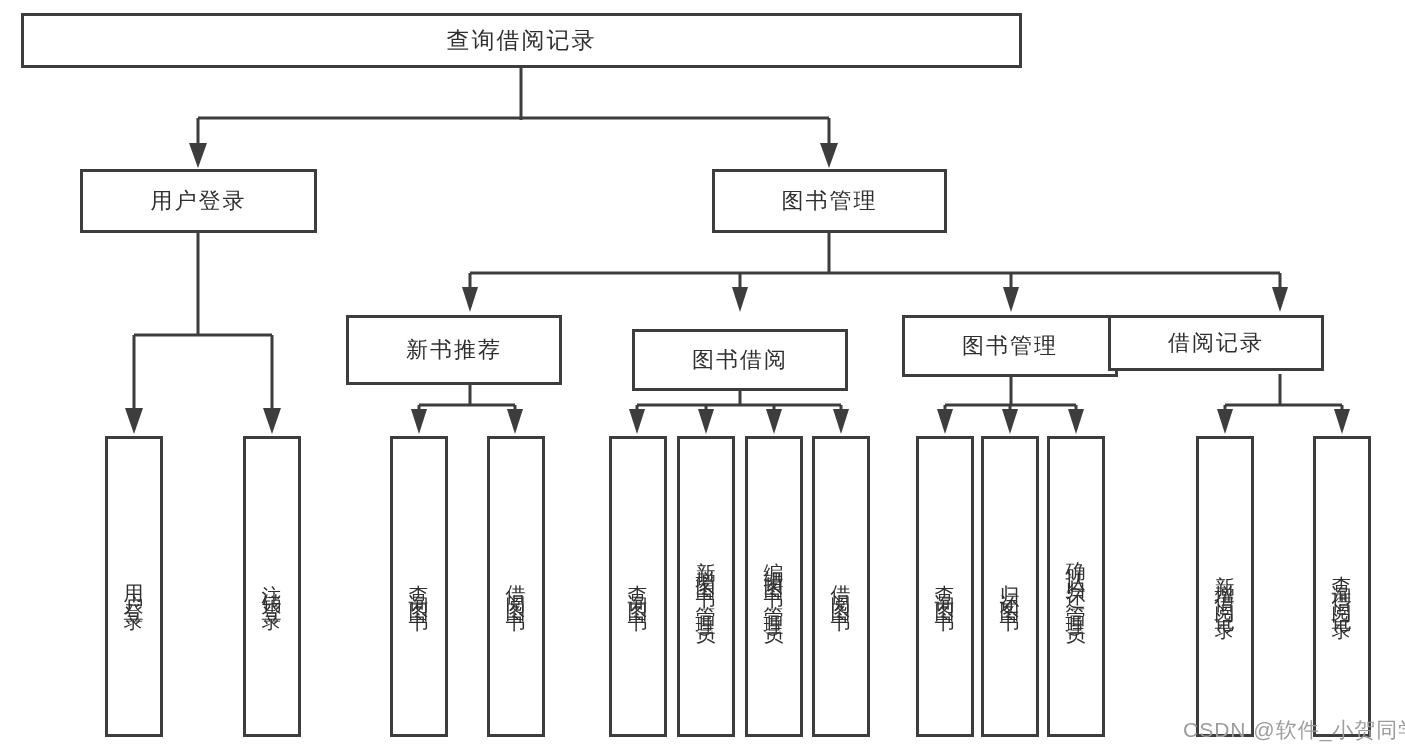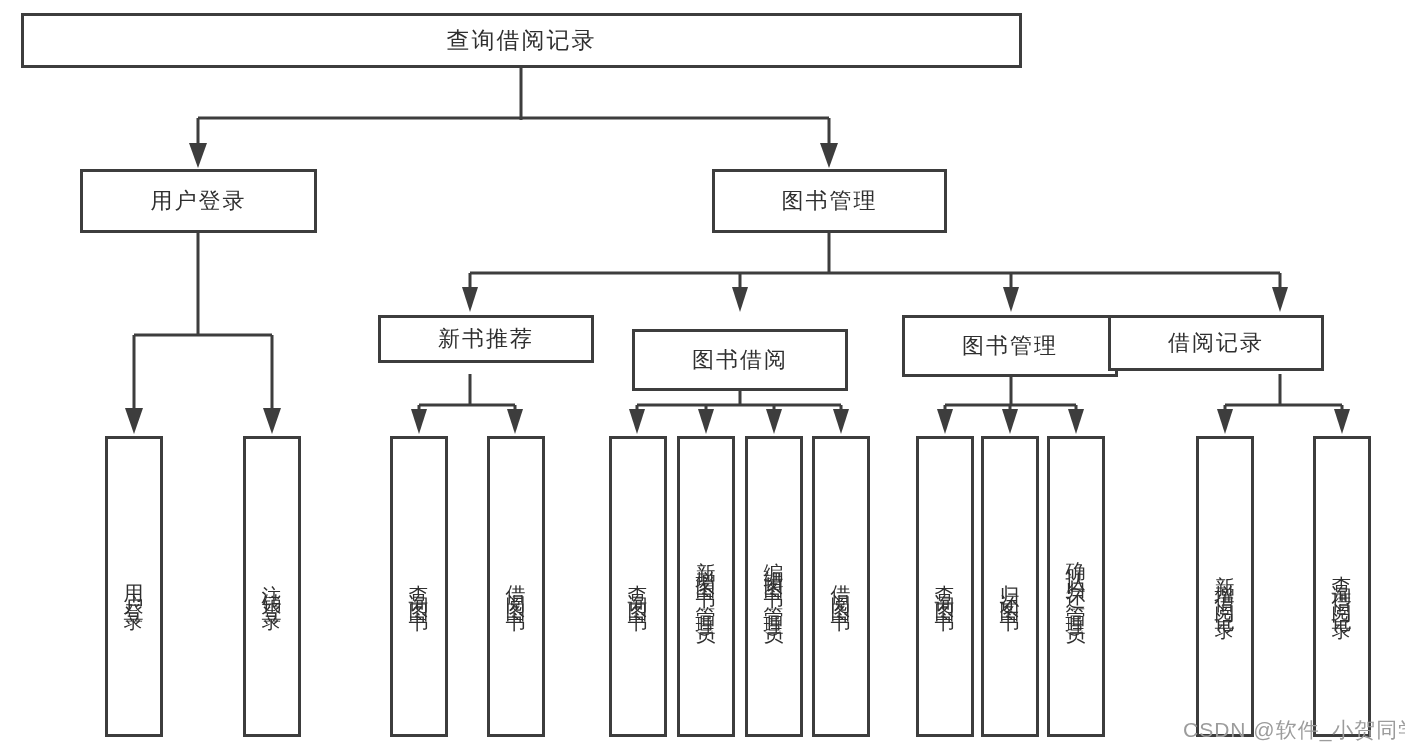--- a/index.html
+++ b/index.html
@@ -86,21 +86,21 @@
     <span class="h">查询借阅记录</span>
   </div>
 
   <div class="node" style="left:80px;top:169px;width:237px;height:64px">
     <span class="h">用户登录</span>
   </div>
   <div class="node" style="left:712px;top:169px;width:235px;height:64px">
     <span class="h">图书管理</span>
   </div>
 
-  <div class="node" style="left:378px;top:315px;width:216px;height:48px">
+  <div class="node" style="left:346px;top:315px;width:216px;height:70px">
     <span class="h">新书推荐</span>
   </div>
   <div class="node" style="left:632px;top:329px;width:216px;height:62px">
     <span class="h">图书借阅</span>
   </div>
   <div class="node" style="left:902px;top:315px;width:216px;height:62px">
     <span class="h">图书管理</span>
   </div>
   <div class="node" style="left:1108px;top:315px;width:216px;height:56px">
     <span class="h">借阅记录</span>

